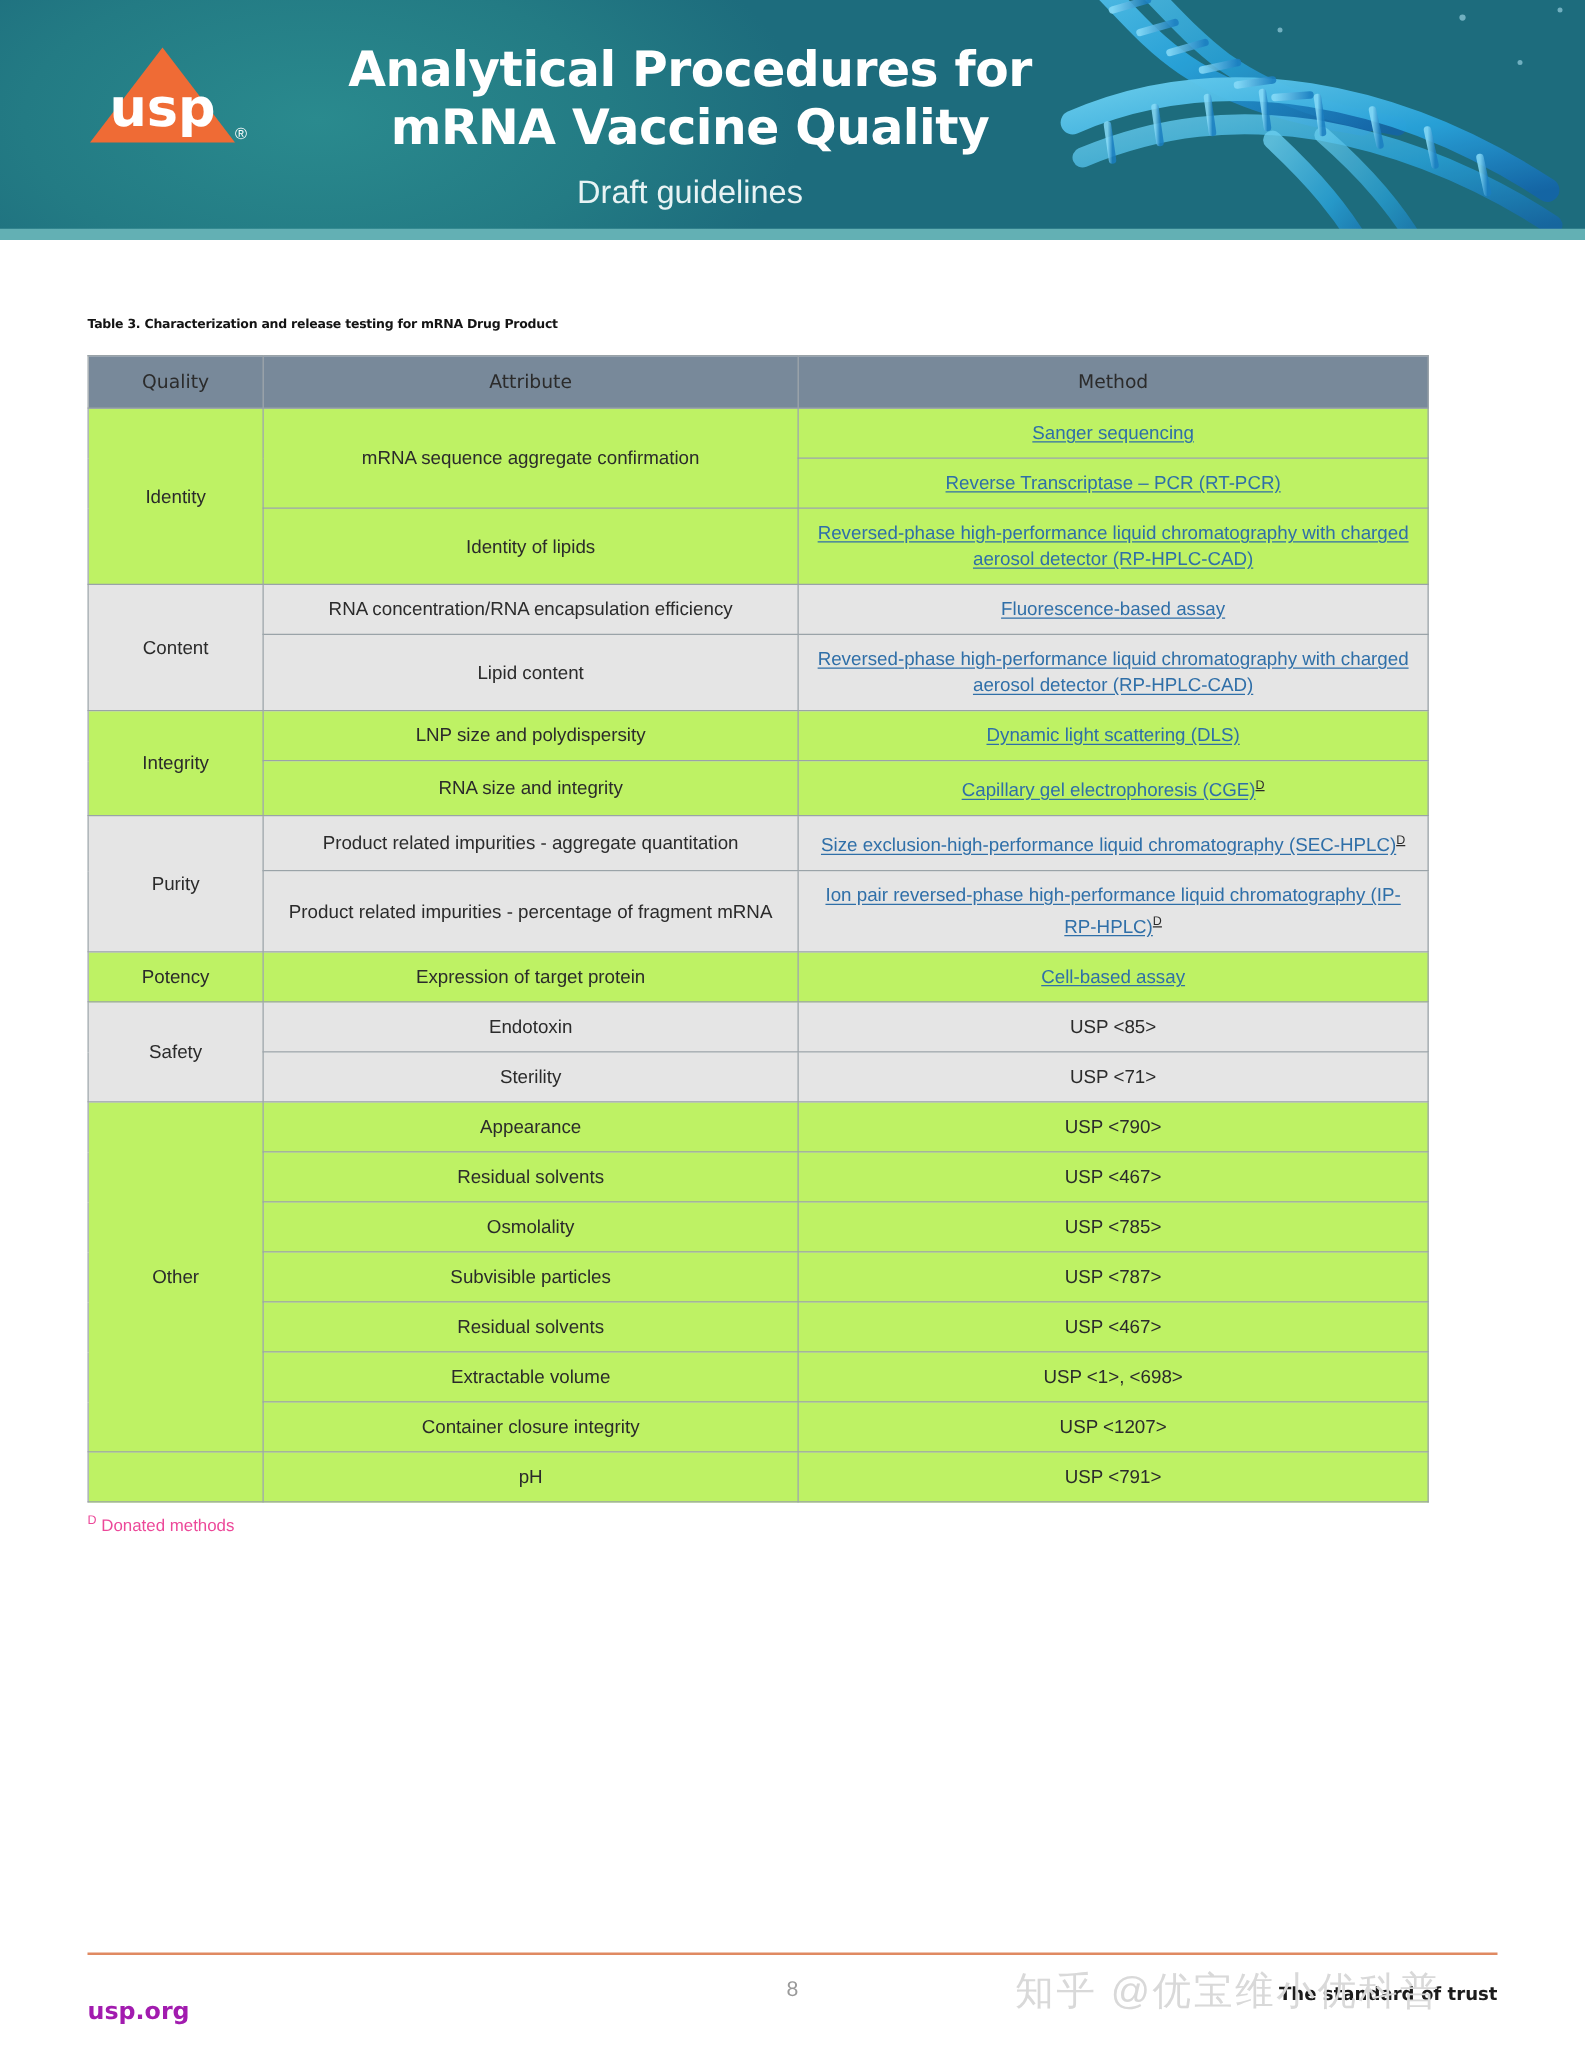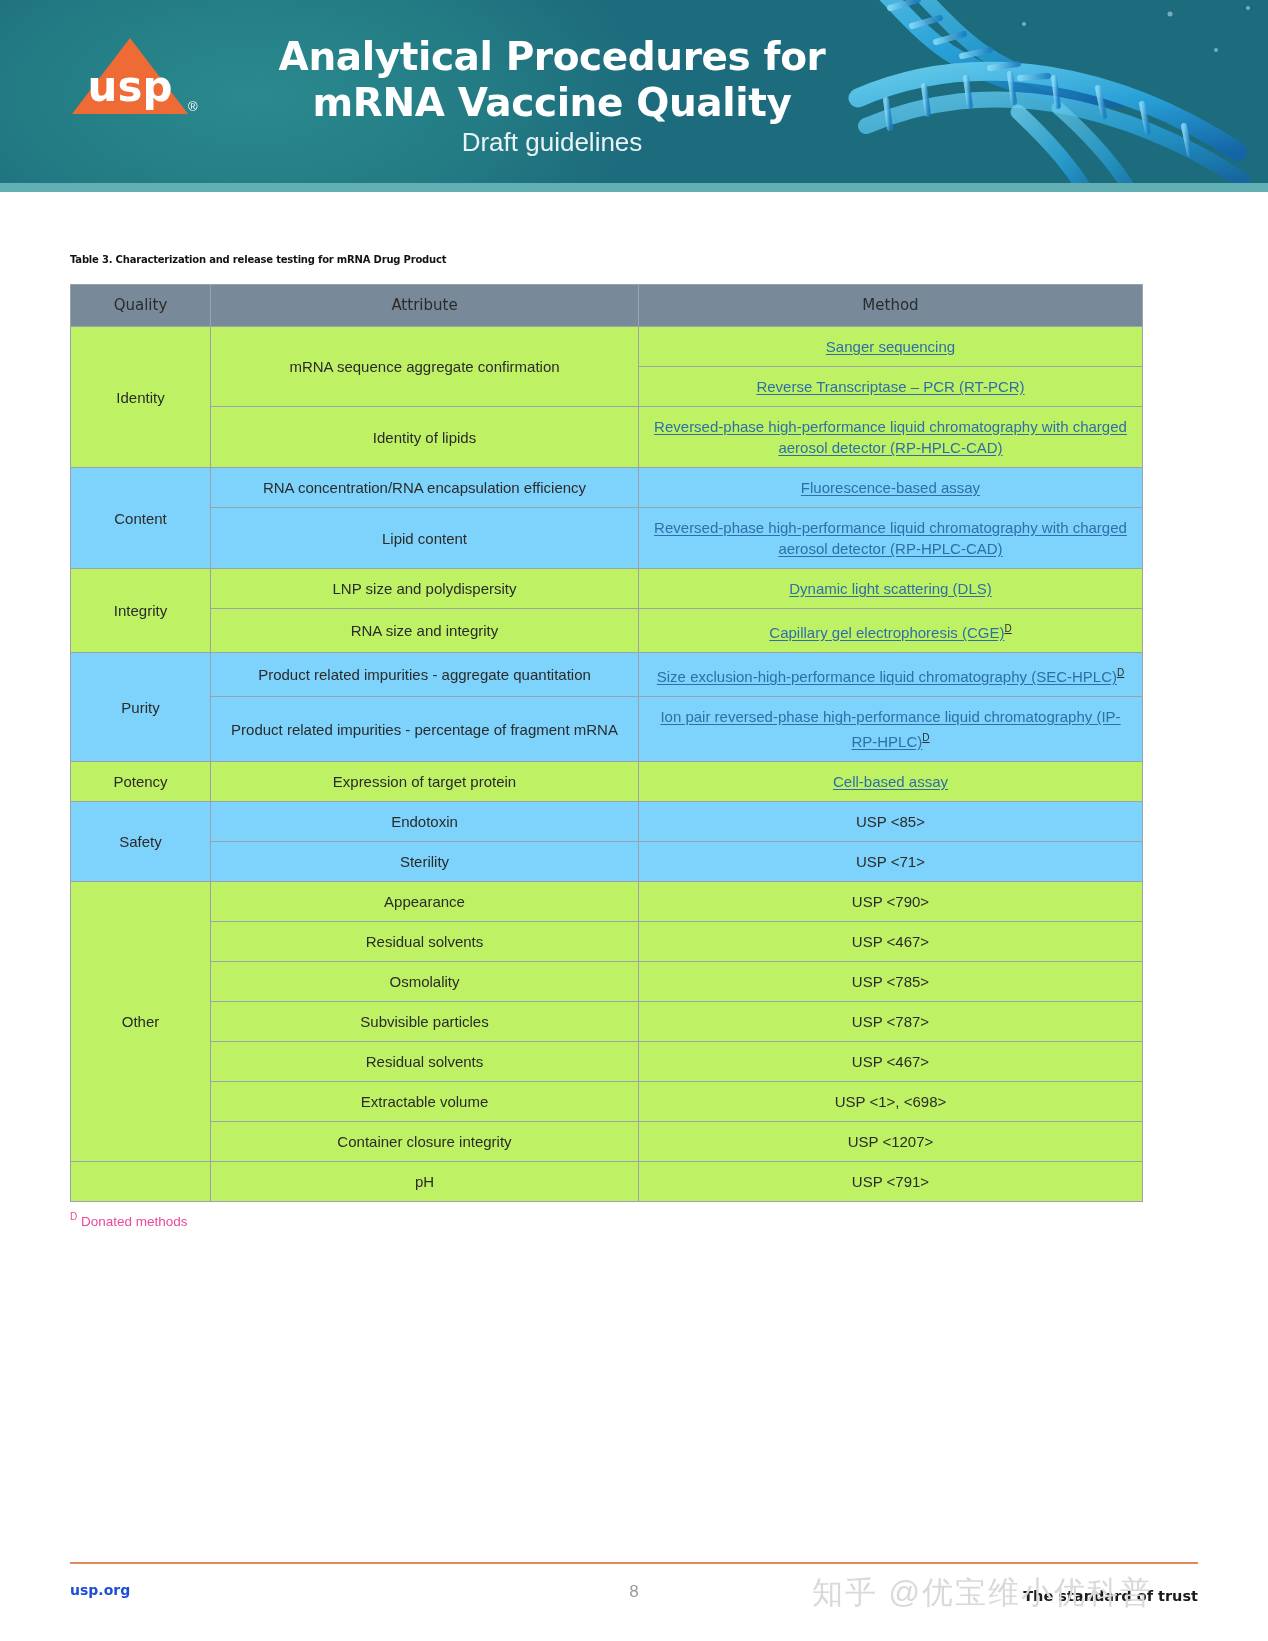--- a/index.html
+++ b/index.html
@@ -48,20 +48,21 @@
     font-family:"DejaVu Sans", sans-serif;
     font-weight:bold;
     font-size:39px;
     line-height:46px;
     letter-spacing:-0.4px;
   }
   .banner-sub{
     color:#e8f3f4;
     font-size:26px;
     line-height:32px;
+    margin-top:11px;
     font-weight:300;
   }
 
   
   .page{ position:relative; padding:0 70px; }
 
   .table-caption{
     margin-top:62px;
     font-family:"DejaVu Sans", sans-serif;
     font-weight:bold;
@@ -98,21 +99,21 @@
   }
   col.c-quality{ width:140px; }
   col.c-attr{ width:428px; }
   col.c-method{ width:504px; }
 
   td.quality{ text-align:center; }
   td.attr{ text-align:center; }
   td.method{ text-align:center; }
 
   tr.shade td{ background:#bef264; }
-  tr.plain td{ background:#7dd3fc; }
+  tr.plain td{ background:#e5e5e5; }
 
   a.m{
     color:#2f6fa8;
     text-decoration:underline;
     text-underline-offset:2px;
   }
   sup.don{ font-size:10px; vertical-align:super; text-decoration:underline; }
   .plaintext{ color:#2b2b2b; }
 
   .footnote{
@@ -124,23 +125,23 @@
 
   
   .foot-rule{
     position:absolute; left:70px; top:1562px;
     width:1128px; height:2px; background:#e08a62;
   }
   .foot{
     position:absolute; left:70px; top:1578px; width:1128px; height:40px;
   }
   .foot-left{
-    position:absolute; left:0; top:4px;
-    font-family:"DejaVu Sans", sans-serif;
-    font-weight:bold; font-size:14px; color:#1d4ed8;
+    position:absolute; left:0; top:20px;
+    font-family:"DejaVu Sans", sans-serif;
+    font-weight:bold; font-size:19px; color:#a21caf;
   }
   .foot-page{
     position:absolute; left:50%; transform:translateX(-50%); top:4px;
     font-size:17px; color:#9a9a9a;
   }
   .foot-right{
     position:absolute; right:0; top:10px;
     font-family:"DejaVu Sans", sans-serif;
     font-weight:bold; font-size:14.5px; color:#1c1c1c;
     white-space:nowrap;

